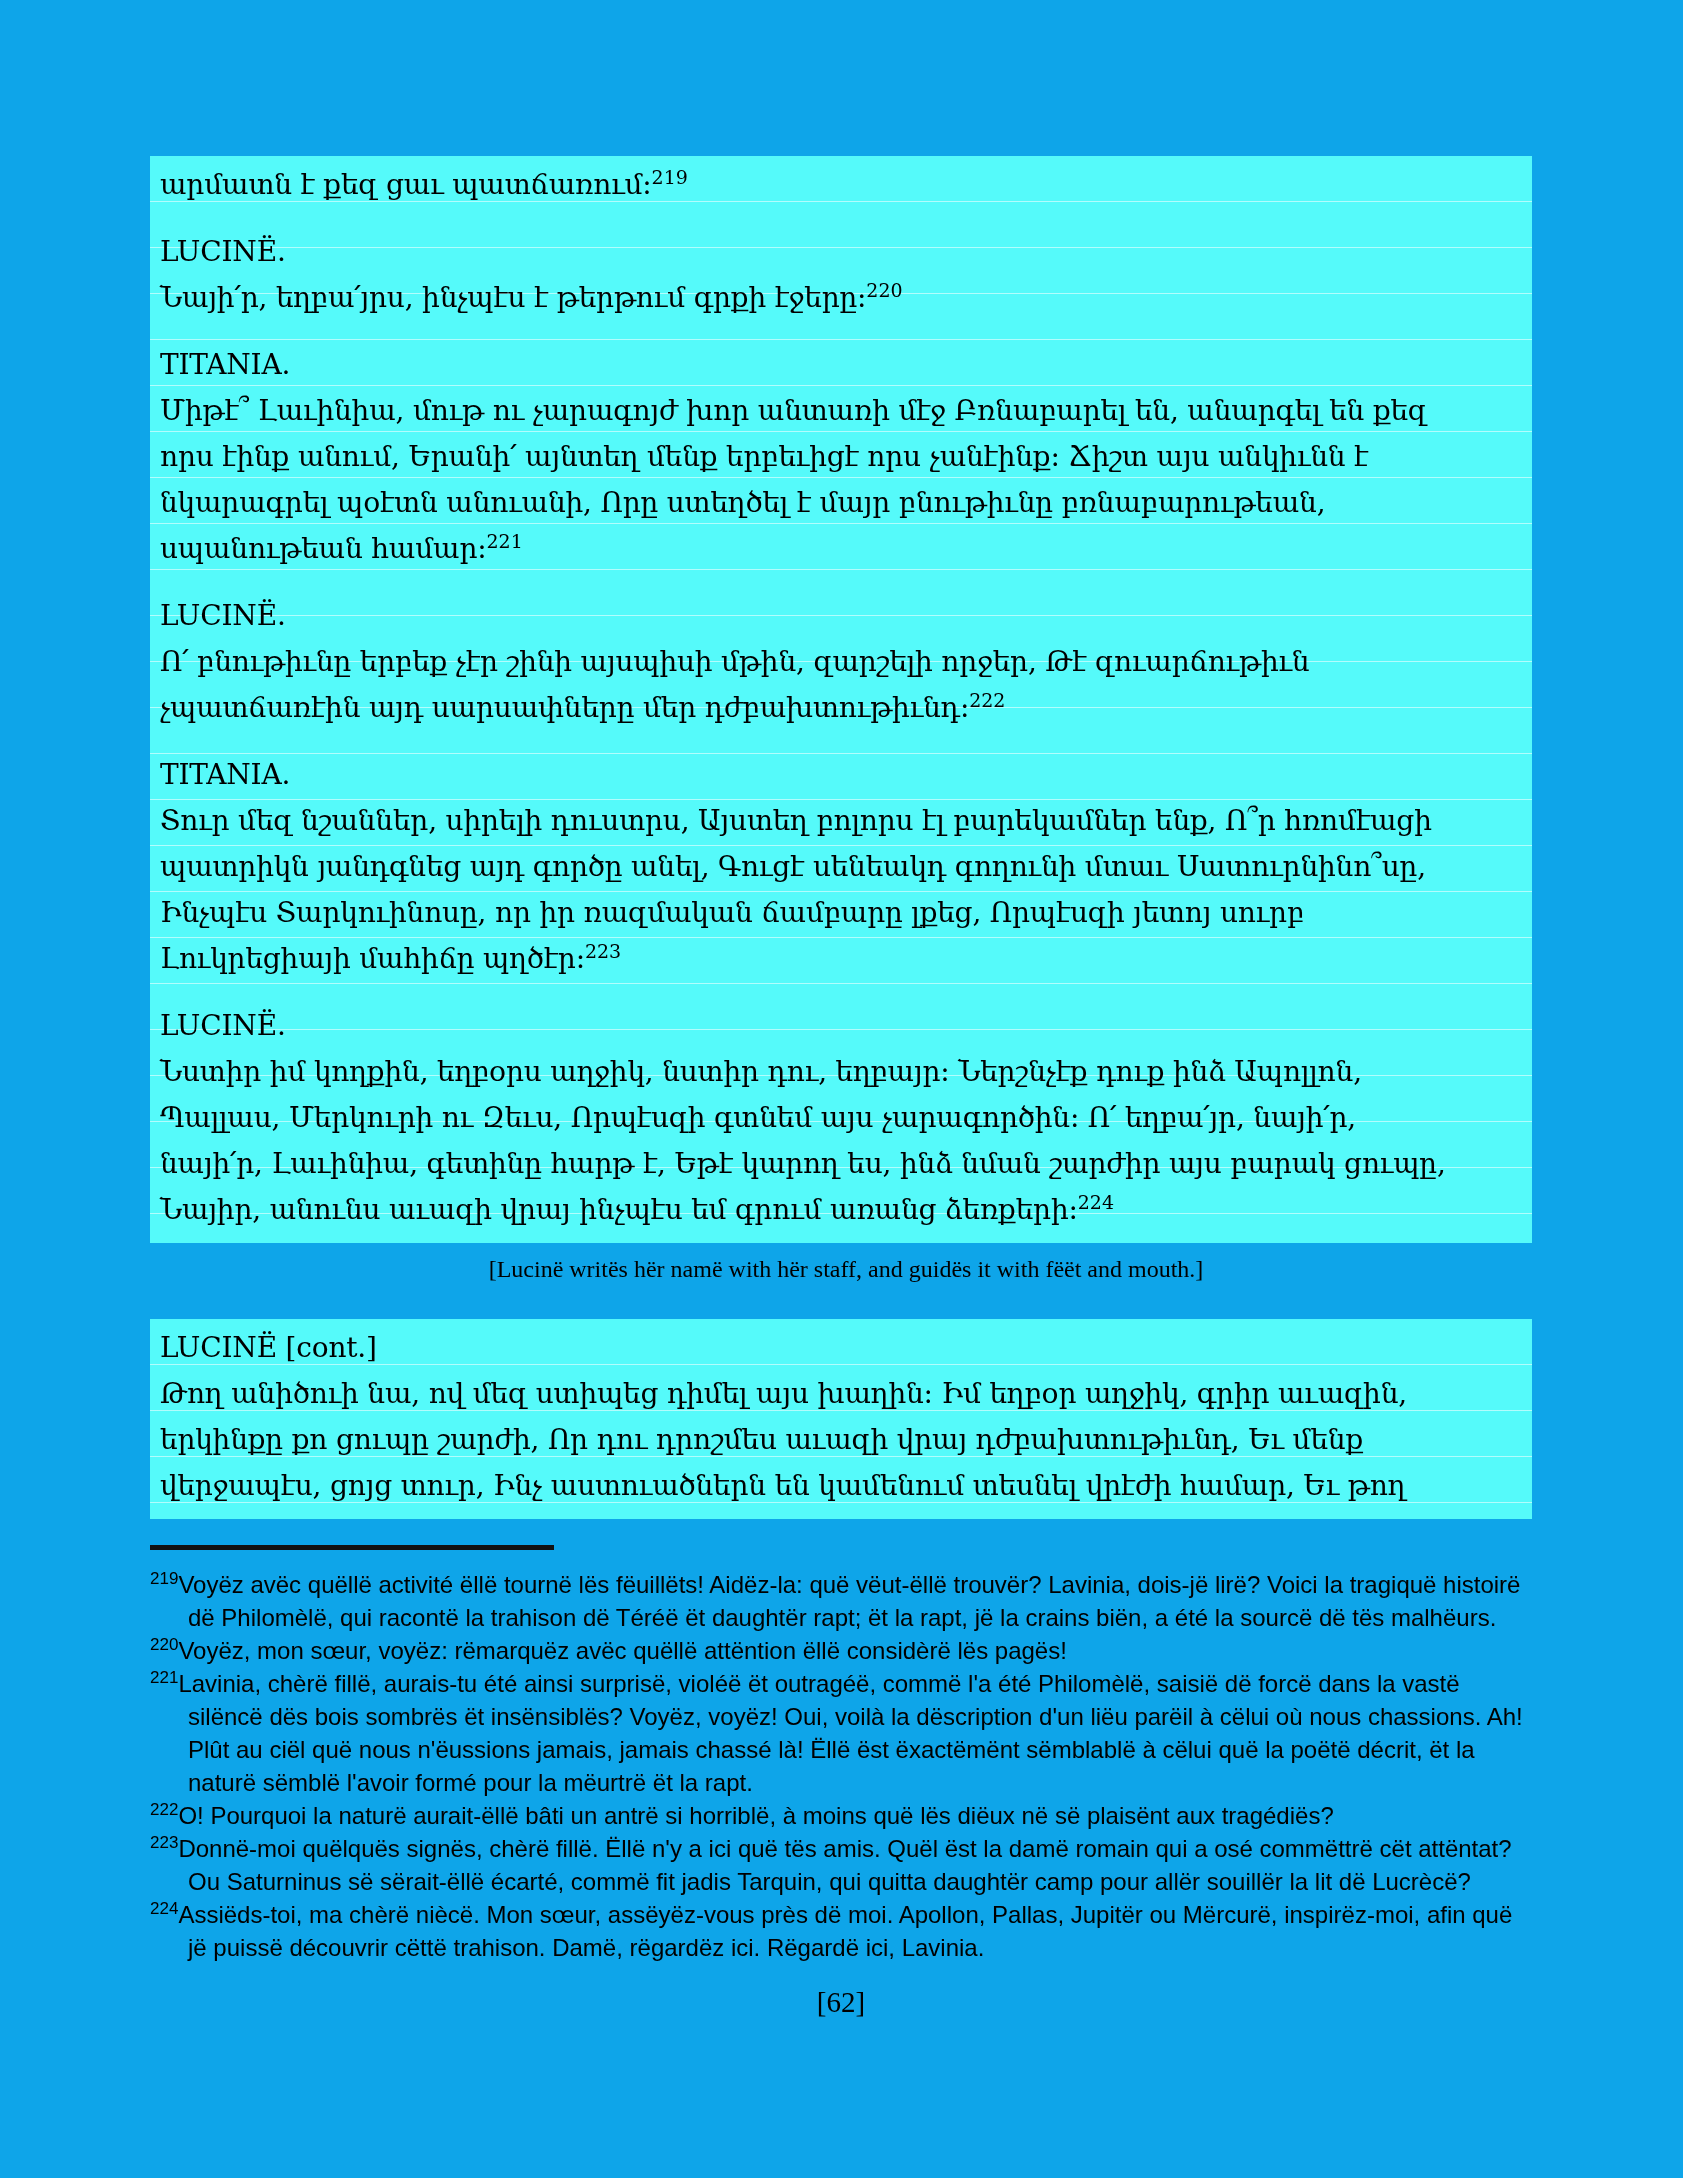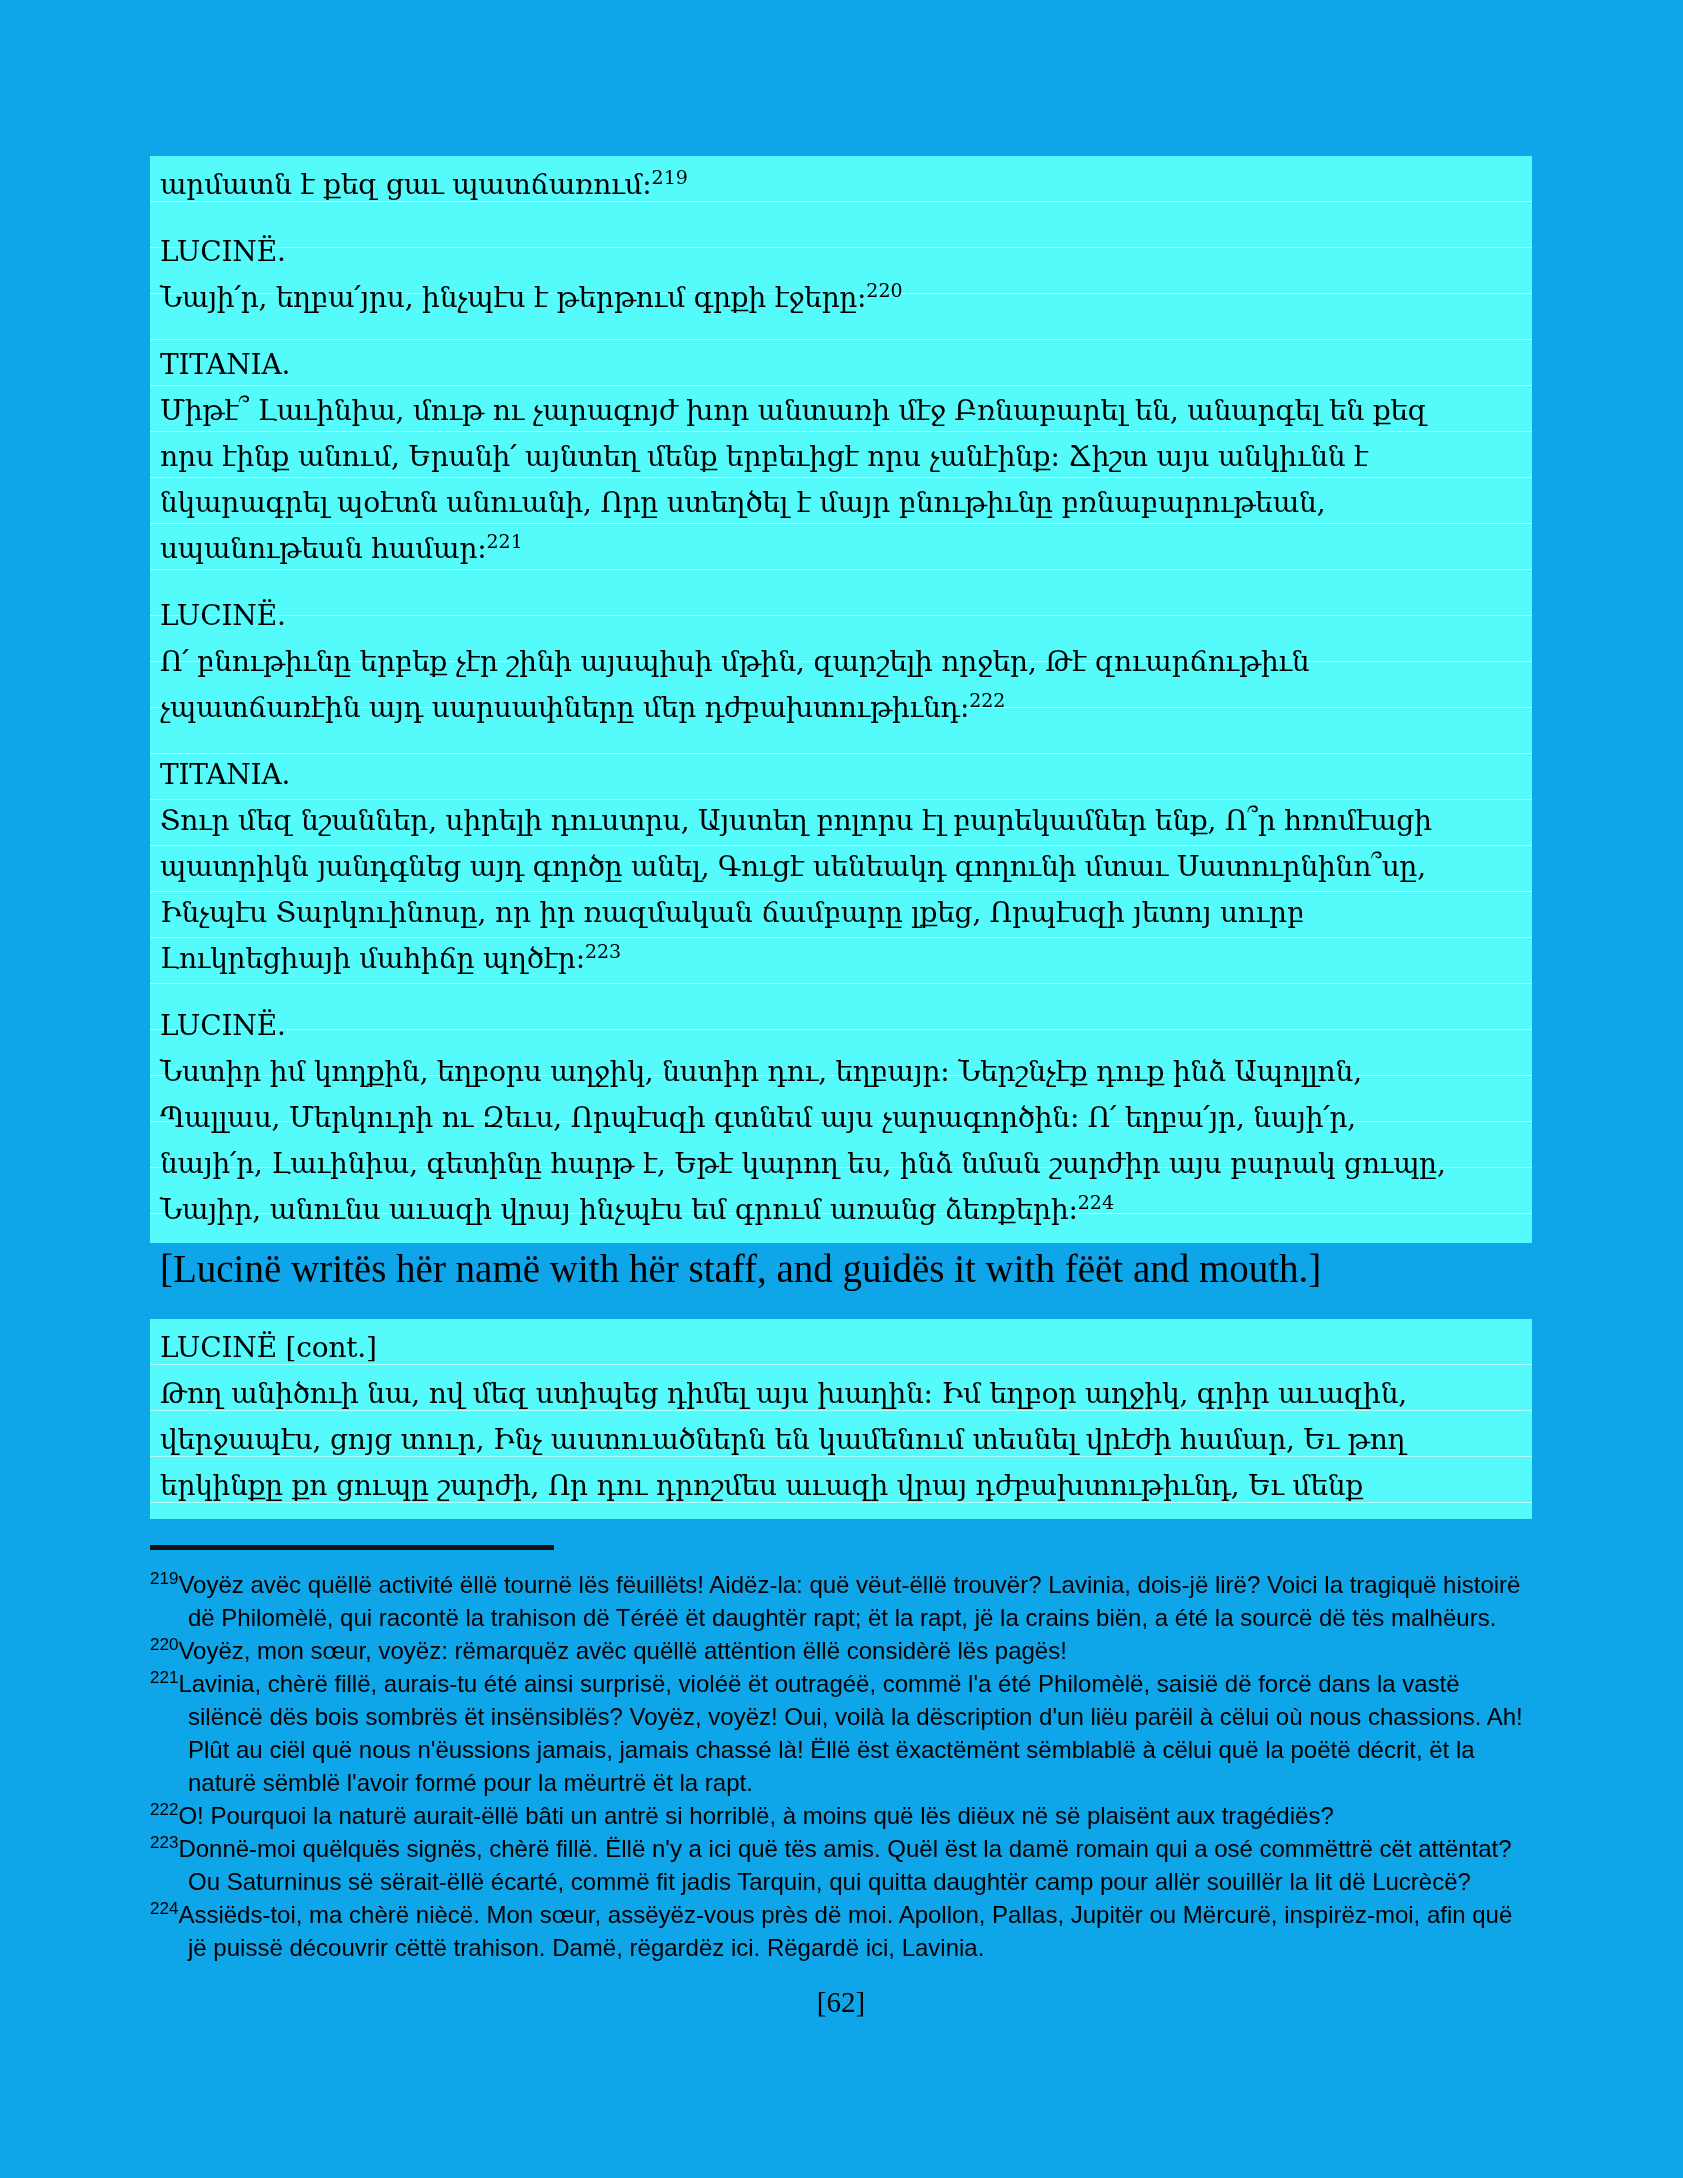--- a/index.html
+++ b/index.html
@@ -32,25 +32,26 @@
   }
   .line sup{
     font-size:19px;
     line-height:0;
     vertical-align:super;
     letter-spacing:0;
   }
   .para-gap{height:21px;}
   .stage{
     font-family:"Liberation Serif","DejaVu Serif",serif;
-    font-size:39px;
+    font-size:24px;
     line-height:48px;
     padding-left:10px;
     margin:2px 0 26px 0;
     white-space:nowrap;
+    text-align:center;
   }
   .footnote-rule{
     width:404px;height:5px;
     background:#121212;
     margin:26px 0 18px 0;
   }
   .footnotes{margin-top:0;}
   .footnote{
     font-family:Liberation Sans, sans-serif;
     font-size:24px;
@@ -101,22 +102,22 @@
           <div class="line"><span>LUCINË.</span></div>
           <div class="line"><span>Նստիր իմ կողքին, եղբօրս աղջիկ, նստիր դու, եղբայր: Ներշնչէք դուք ինձ Ապոլլոն,</span></div>
           <div class="line"><span>Պալլաս, Մերկուրի ու Զեւս, Որպէսզի գտնեմ այս չարագործին: Ո՛ եղբա՛յր, նայի՛ր,</span></div>
           <div class="line"><span>նայի՛ր, Լաւինիա, գետինը հարթ է, Եթէ կարող ես, ինձ նման շարժիր այս բարակ ցուպը,</span></div>
           <div class="line"><span>Նայիր, անունս աւազի վրայ ինչպէս եմ գրում առանց ձեռքերի:</span><sup>224</sup></div>
         </div>
         <div class="stage">[Lucinë writës hër namë with hër staff, and guidës it with fëët and mouth.]</div>
         <div class="speech-block">
           <div class="line"><span>LUCINË [cont.]</span></div>
           <div class="line"><span>Թող անիծուի նա, ով մեզ ստիպեց դիմել այս խաղին: Իմ եղբօր աղջիկ, գրիր աւազին,</span></div>
+          <div class="line"><span>երկինքը քո ցուպը շարժի, Որ դու դրոշմես աւազի վրայ դժբախտութիւնդ, Եւ մենք</span></div>
           <div class="line"><span>վերջապէս, ցոյց տուր, Ինչ աստուածներն են կամենում տեսնել վրէժի համար, Եւ թող</span></div>
-          <div class="line"><span>երկինքը քո ցուպը շարժի, Որ դու դրոշմես աւազի վրայ դժբախտութիւնդ, Եւ մենք</span></div>
         </div>
       </div>
     <div class="footnote-rule"></div>
     <div class="footnotes">
         <div class="footnote"><sup>219</sup><span>Voyëz avëc quëllë activité ëllë tournë lës fëuillëts! Aidëz-la: quë vëut-ëllë trouvër? Lavinia, dois-jë lirë? Voici la tragiquë histoirë dë Philomèlë, qui racontë la trahison dë Téréë ët daughtër rapt; ët la rapt, jë la crains biën, a été la sourcë dë tës malhëurs.</span></div>
         <div class="footnote"><sup>220</sup><span>Voyëz, mon sœur, voyëz: rëmarquëz avëc quëllë attëntion ëllë considèrë lës pagës!</span></div>
         <div class="footnote"><sup>221</sup><span>Lavinia, chèrë fillë, aurais-tu été ainsi surprisë, violéë ët outragéë, commë l'a été Philomèlë, saisië dë forcë dans la vastë silëncë dës bois sombrës ët insënsiblës? Voyëz, voyëz! Oui, voilà la dëscription d'un liëu parëil à cëlui où nous chassions. Ah! Plût au ciël quë nous n'ëussions jamais, jamais chassé là! Ëllë ëst ëxactëmënt sëmblablë à cëlui quë la poëtë décrit, ët la naturë sëmblë l'avoir formé pour la mëurtrë ët la rapt.</span></div>
         <div class="footnote"><sup>222</sup><span>O! Pourquoi la naturë aurait-ëllë bâti un antrë si horriblë, à moins quë lës diëux në së plaisënt aux tragédiës?</span></div>
         <div class="footnote"><sup>223</sup><span>Donnë-moi quëlquës signës, chèrë fillë. Ëllë n'y a ici quë tës amis. Quël ëst la damë romain qui a osé commëttrë cët attëntat? Ou Saturninus së sërait-ëllë écarté, commë fit jadis Tarquin, qui quitta daughtër camp pour allër souillër la lit dë Lucrècë?</span></div>
         <div class="footnote"><sup>224</sup><span>Assiëds-toi, ma chèrë niècë. Mon sœur, assëyëz-vous près dë moi. Apollon, Pallas, Jupitër ou Mërcurë, inspirëz-moi, afin quë jë puissë découvrir cëttë trahison. Damë, rëgardëz ici. Rëgardë ici, Lavinia.</span></div>

